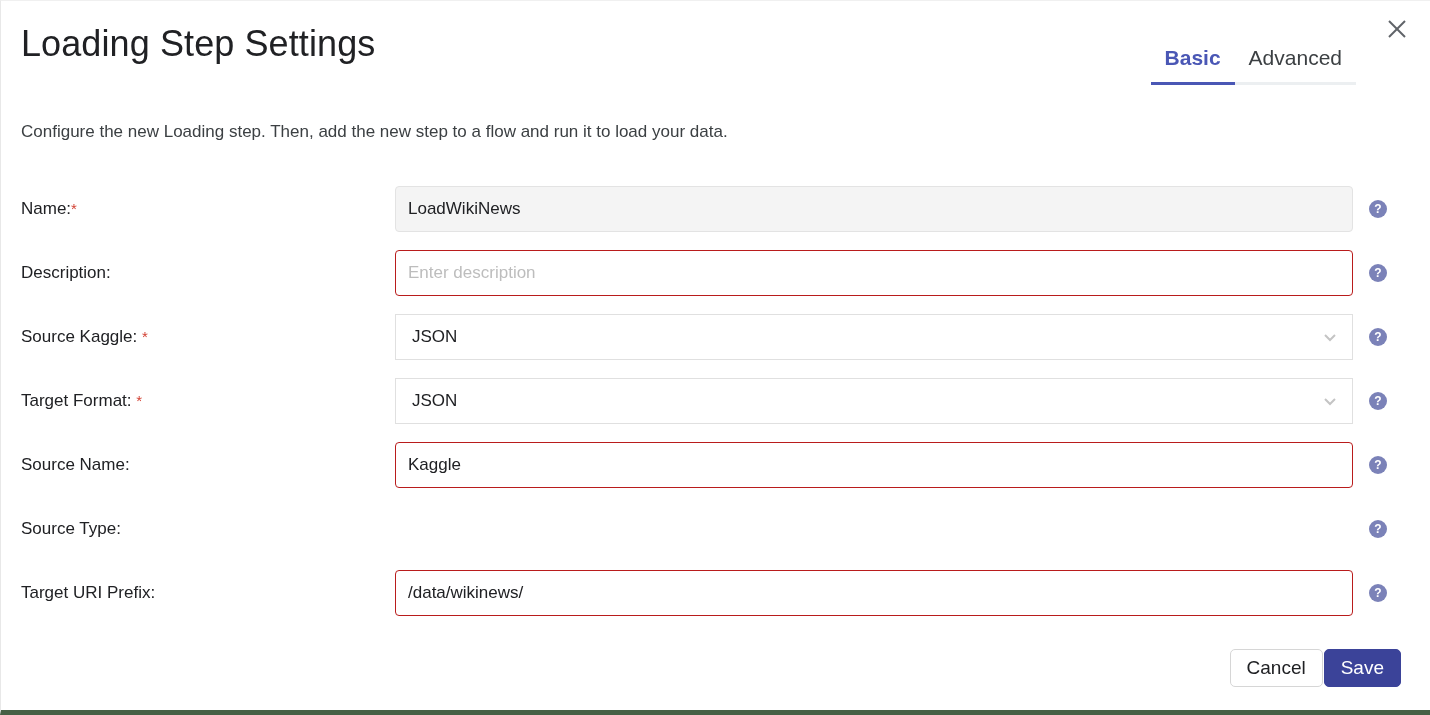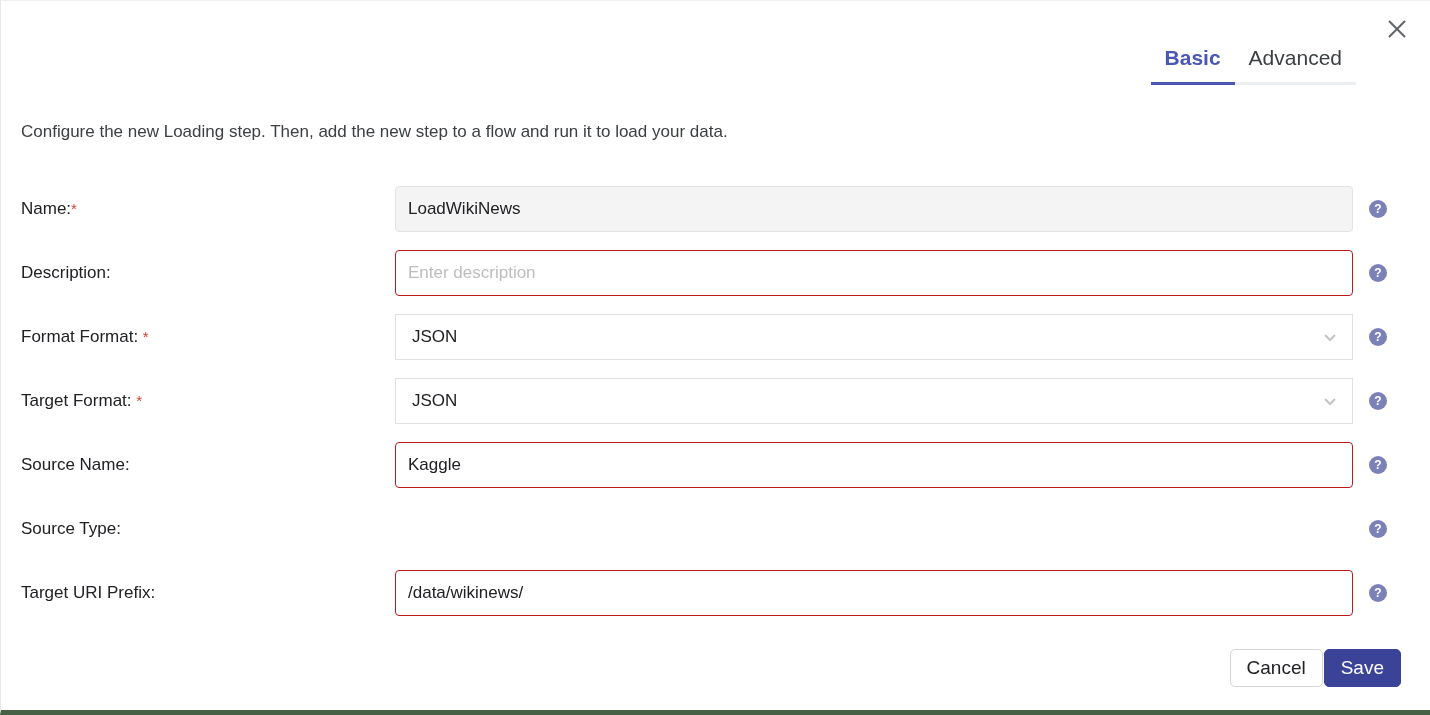--- a/index.html
+++ b/index.html
@@ -230,20 +230,21 @@
     border: 1px solid #3b4399;
     color: #ffffff;
   }
 </style>
 </head>
 <body>
 
 <div class="dialog">
 
   <div class="header">
+    <div class="dialog-title">Loading Step Settings</div>
 
     <button class="close-btn">
       <span>
         <svg width="26" height="26" viewBox="0 0 26 26" aria-hidden="true">
           <line x1="5" y1="5" x2="21" y2="21" stroke="#5f6368" stroke-width="2"></line>
           <line x1="21" y1="5" x2="5" y2="21" stroke="#5f6368" stroke-width="2"></line>
         </svg>
       </span>
     </button>
 
@@ -267,21 +268,21 @@
 
     <div class="form-row">
       <div class="field-label"><span>Description:</span></div>
       <div class="field-control">
         <input class="text-input" type="text" placeholder="Enter description" style="">
       </div>
       <div class="help-icon">?</div>
     </div>
 
     <div class="form-row">
-      <div class="field-label"><span>Format Format:</span>&nbsp;<span class="req">*</span></div>
+      <div class="field-label"><span>Source Kaggle:</span>&nbsp;<span class="req">*</span></div>
       <div class="field-control">
         <div class="select-wrap">
           <div class="select-box">JSON</div>
           <span class="chevron">
             <svg width="18" height="18" viewBox="0 0 18 18" aria-hidden="true">
               <polyline points="4,7 9,12 14,7" fill="none" stroke="#c4c4c4" stroke-width="2"></polyline>
             </svg>
           </span>
         </div>
       </div>

